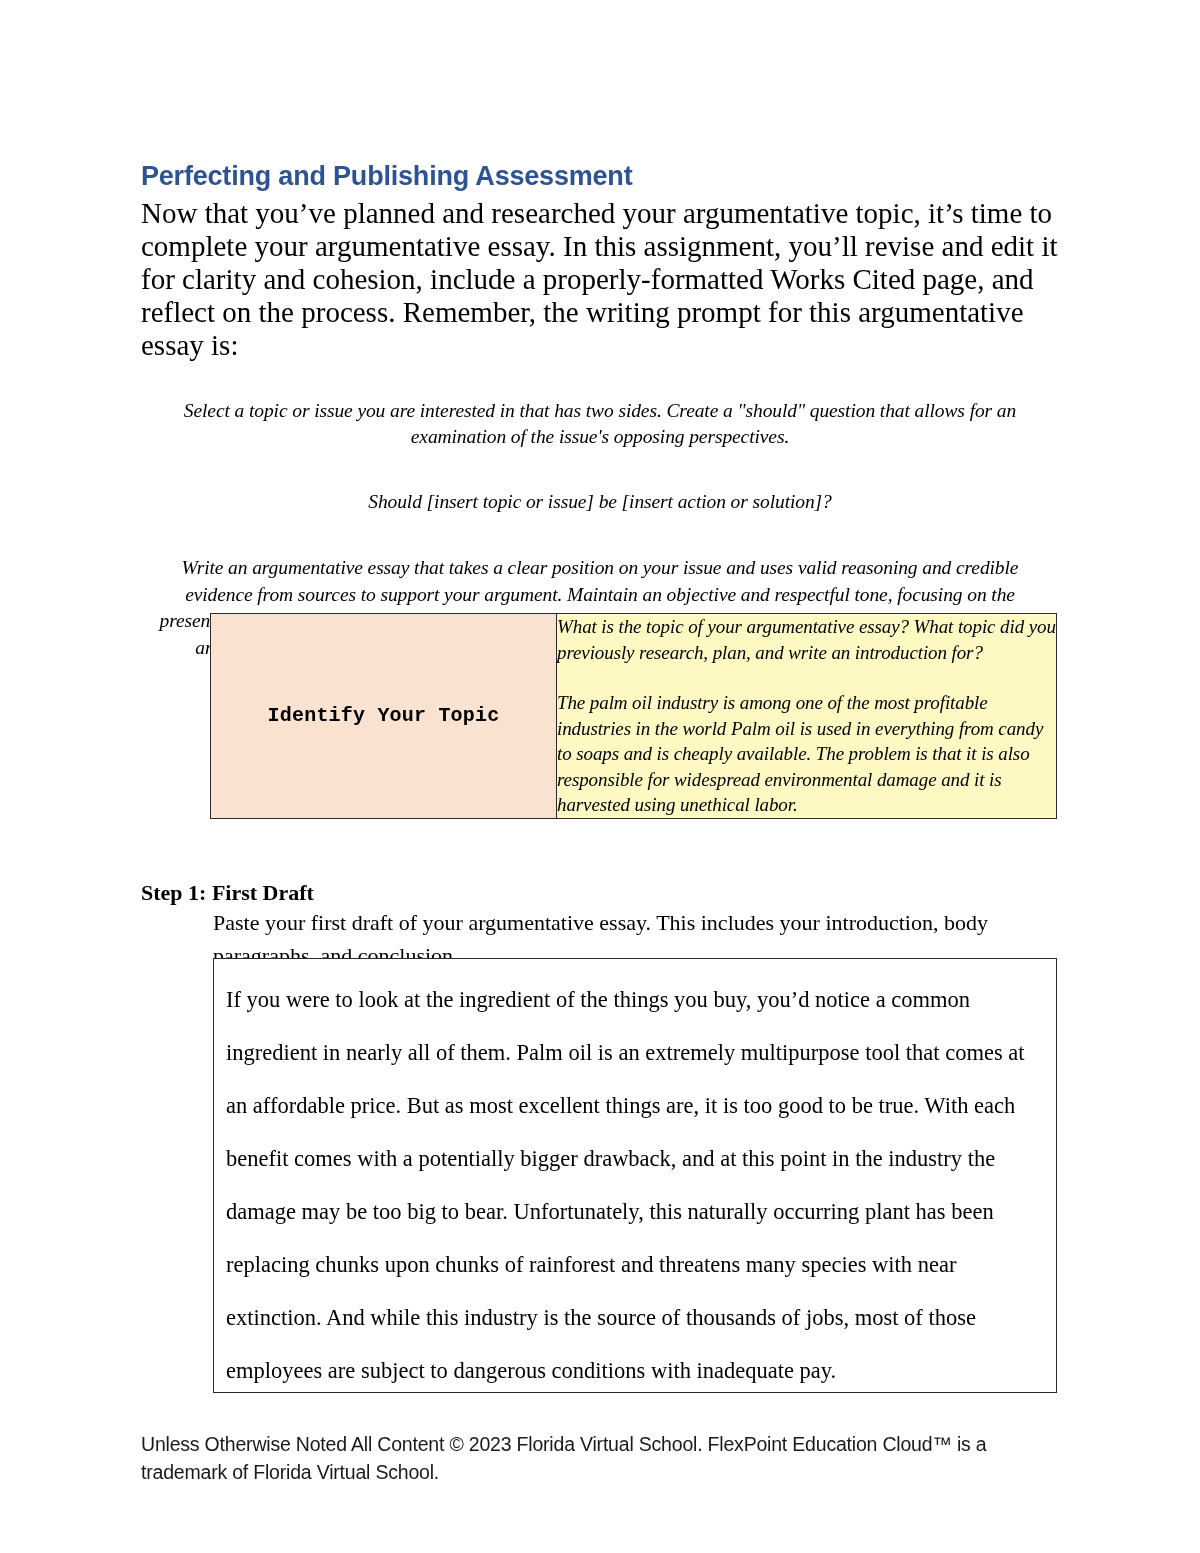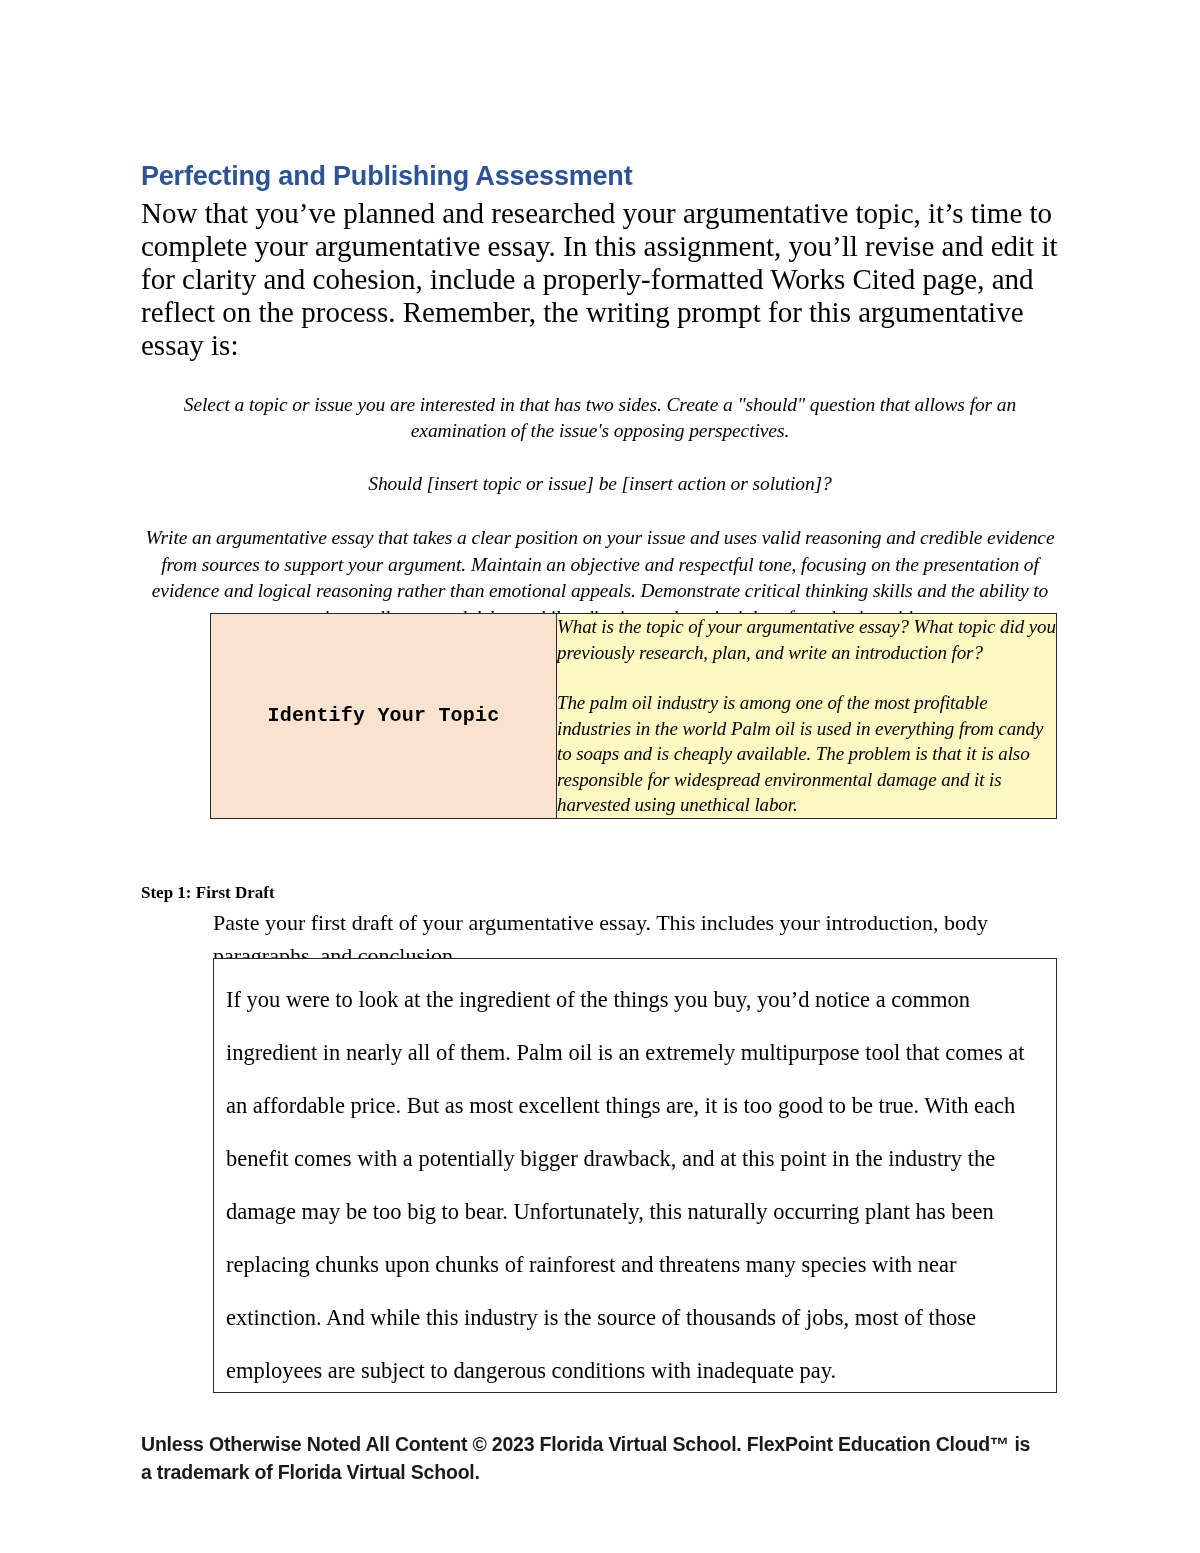--- a/index.html
+++ b/index.html
@@ -50,21 +50,21 @@
     margin: 0;
     text-align: left;
   }
 
   
   .prompt-block {
     font-size: 19.5px;
     font-style: italic;
     line-height: 26.5px;
     text-align: center;
-    margin: 0;
+    margin: 6px;
     letter-spacing: -0.1px;
   }
   .sp-1 { height: 30px; }
   .sp-2 { height: 26px; }
   .sp-3 { height: 28px; }
 
   
   .topic-table {
     position: absolute;
     left: 210px;
@@ -102,21 +102,21 @@
     margin: 0;
     letter-spacing: -0.1px;
   }
   .topic-gap { height: 25px; }
 
   
   .step-heading {
     position: absolute;
     left: 141px;
     top: 878px;
-    font-size: 17px;
+    font-size: 22px;
     font-weight: bold;
     line-height: 30px;
   }
   .step-desc {
     position: absolute;
     left: 213px;
     top: 906px;
     width: 845px;
     font-size: 22px;
     line-height: 33px;
@@ -142,21 +142,21 @@
   }
 
   
   .footer {
     position: absolute;
     left: 141px;
     top: 1430px;
     width: 905px;
     font-family: "Liberation Sans", "DejaVu Sans", sans-serif;
     font-size: 19.5px;
-    font-weight: bold;
+    font-weight: normal;
     line-height: 28px;
     color: #1a1a1a;
     letter-spacing: -0.2px;
   }
 </style>
 </head>
 <body>
 
 <div class="page">
 

